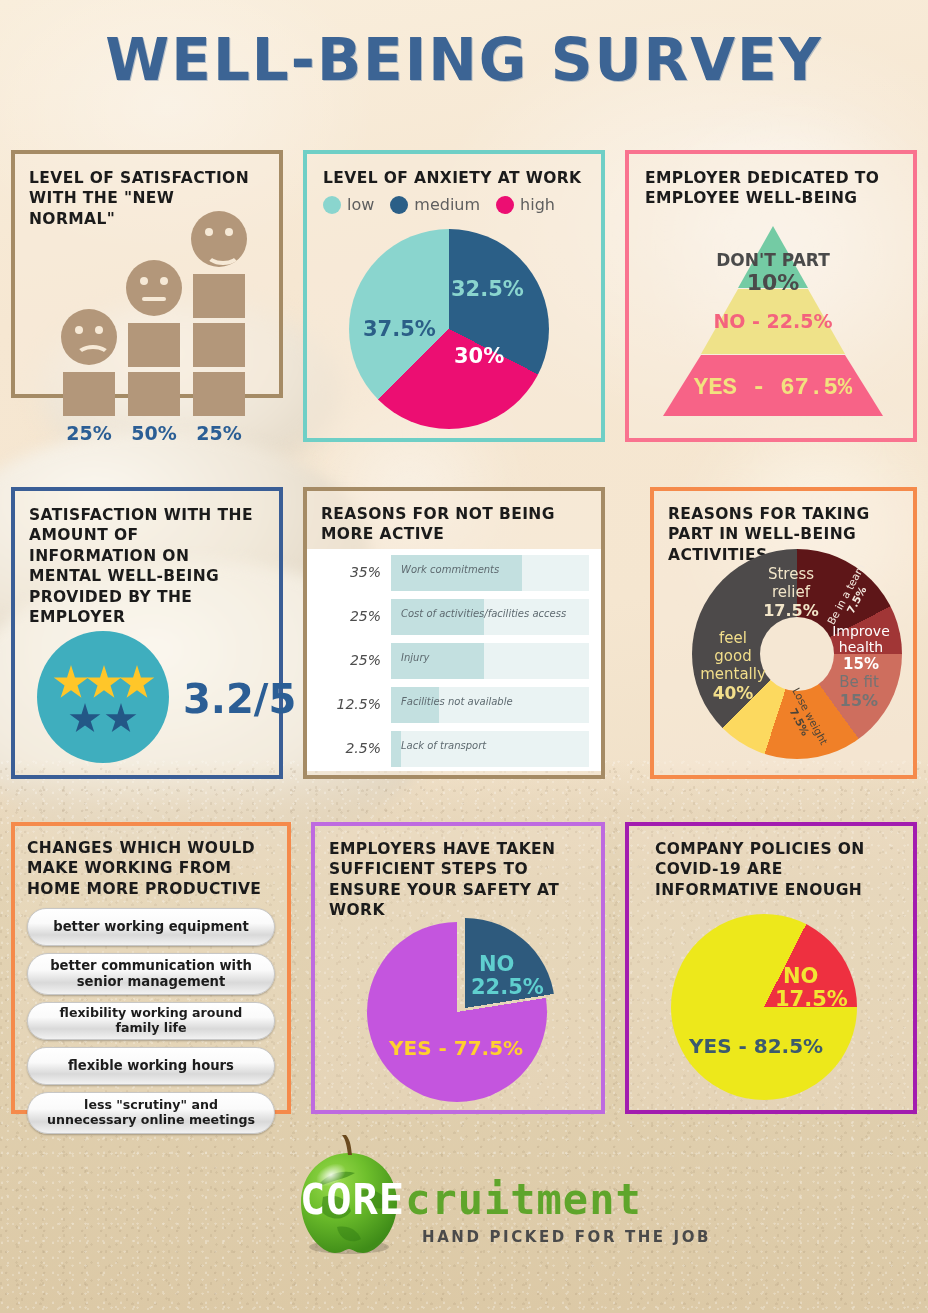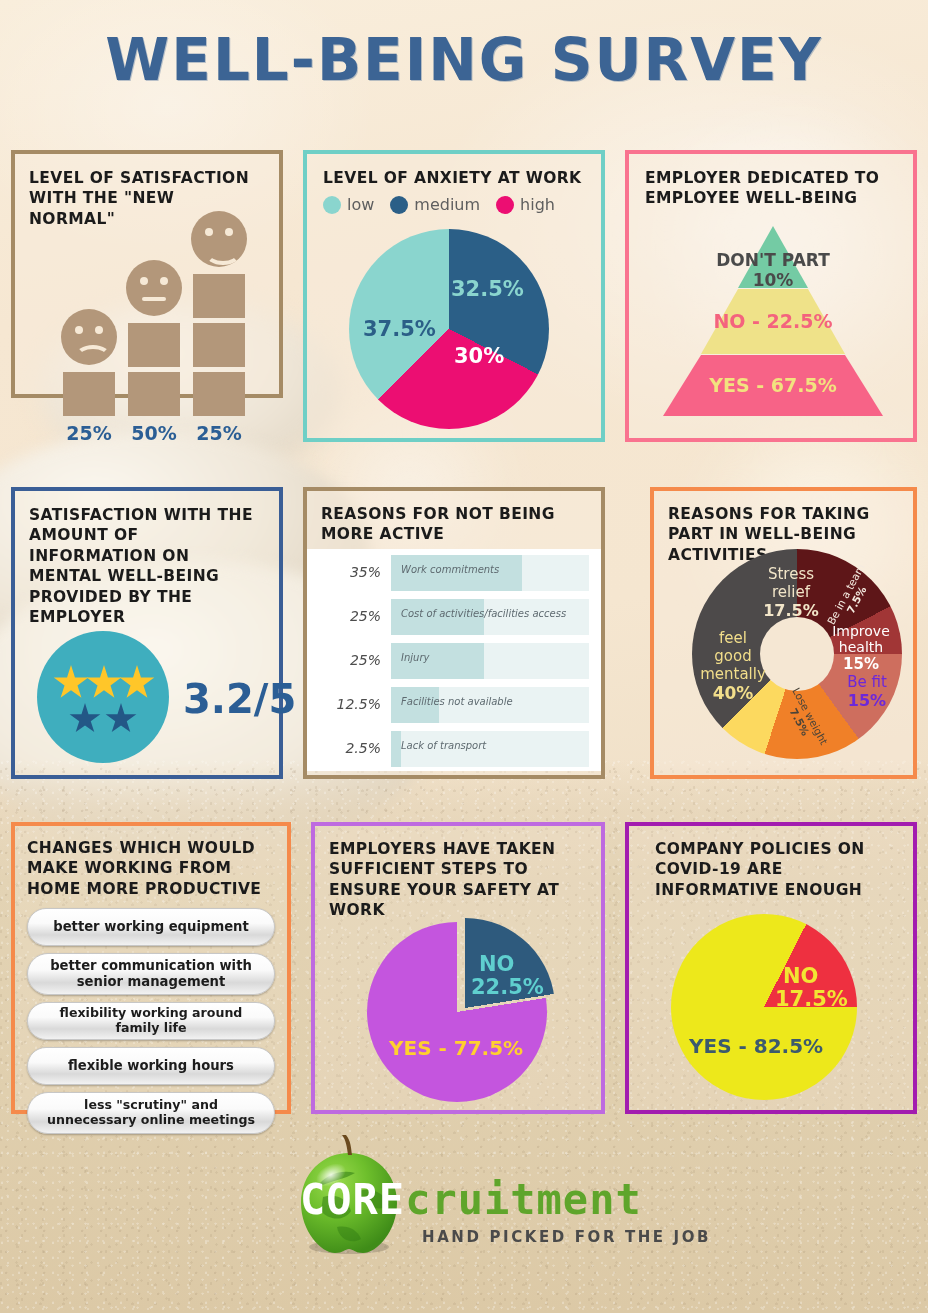--- a/index.html
+++ b/index.html
@@ -191,23 +191,23 @@
 <div class="panel" style="left:625px;top:150px;width:292px;height:292px;">
   <div class="inner" style="border:4px solid #F9738F;background:rgba(248,236,219,.5);padding:14px 14px 0 16px;">
     <div class="ptitle">EMPLOYER DEDICATED TO EMPLOYEE WELL-BEING</div>
     <div style="position:absolute;left:16px;top:72px;width:256px;height:190px;">
       <svg viewBox="0 0 256 190" width="256" height="190">
         <polygon points="128,0 163,62 93,62" fill="#74CBA4"></polygon>
         <polygon points="93,63 163,63 200,128 56,128" fill="#EFE289"></polygon>
         <polygon points="56,129 200,129 238,190 18,190" fill="#F76387"></polygon>
       </svg>
       <div class="pyr-lab" style="top:24px;font-size:17px;color:#4A4A4A;">DON'T PART</div>
-      <div class="pyr-lab" style="top:44px;font-size:17px;color:#4A4A4A;">10%</div>
+      <div class="pyr-lab" style="top:44px;font-size:22px;color:#4A4A4A;">10%</div>
       <div class="pyr-lab" style="top:84px;font-size:19px;color:#F4637E;">NO - 22.5%</div>
-      <div class="pyr-lab" style="top:148px;font-size:19px;color:#F2E27F;">YES - 67.5%</div>
+      <div class="pyr-lab" style="top:148px;font-size:24px;color:#F2E27F;font-family:Liberation Mono, monospace;">YES - 67.5%</div>
     </div>
   </div>
 </div>
 
 <div class="panel" style="left:11px;top:487px;width:272px;height:292px;">
   <div class="inner" style="border:4px solid #3A5E96;background:rgba(248,236,219,.22);padding:14px 12px 0 14px;">
     <div class="ptitle">SATISFACTION WITH THE AMOUNT OF INFORMATION ON MENTAL WELL-BEING PROVIDED BY THE EMPLOYER</div>
     <div class="circ" style="left:22px;top:140px;width:132px;height:132px;">
       <span class="star" style="left:16px;top:34px;width:36px;height:36px;background:#FFC629;"></span>
       <span class="star" style="left:49px;top:34px;width:36px;height:36px;background:#FFC629;"></span>
@@ -285,22 +285,22 @@
       <div style="position:absolute;left:124px;top:36px;width:70px;transform:rotate(-62deg);text-align:center;line-height:1.05;
                   font:10.5px 'DejaVu Sans',sans-serif;color:#F5EBE0;">
         <span>Be in a team</span>
         <b>7.5%</b>
       </div>
       <div style="position:absolute;left:130px;top:74px;width:78px;text-align:center;line-height:1.06;
                   font:14px 'DejaVu Sans',sans-serif;color:#FFFFFF;">
         <span>Improve health</span><br>
         <b style="font-size:15px;">15%</b>
       </div>
-      <div style="position:absolute;left:139px;top:124px;width:72px;text-align:center;line-height:1.15;
-                  font:15px 'DejaVu Sans',sans-serif;color:#6d28d9;">
+      <div style="position:absolute;left:131px;top:124px;width:72px;text-align:center;line-height:1.15;
+                  font:15px 'DejaVu Sans',sans-serif;color:#737373;">
         <span>Be fit</span><br>
         <b style="font-size:16px;">15%</b>
       </div>
       <div style="position:absolute;left:77px;top:158px;width:72px;transform:rotate(62deg);text-align:center;line-height:1.05;
                   font:10.5px 'DejaVu Sans',sans-serif;color:#4A4338;">
         <span>Lose weight</span>
         <b>7.5%</b>
       </div>
       <div style="position:absolute;left:6px;top:80px;width:70px;text-align:center;line-height:1.06;
                   font:15px 'DejaVu Sans',sans-serif;color:#F2DE8B;">

